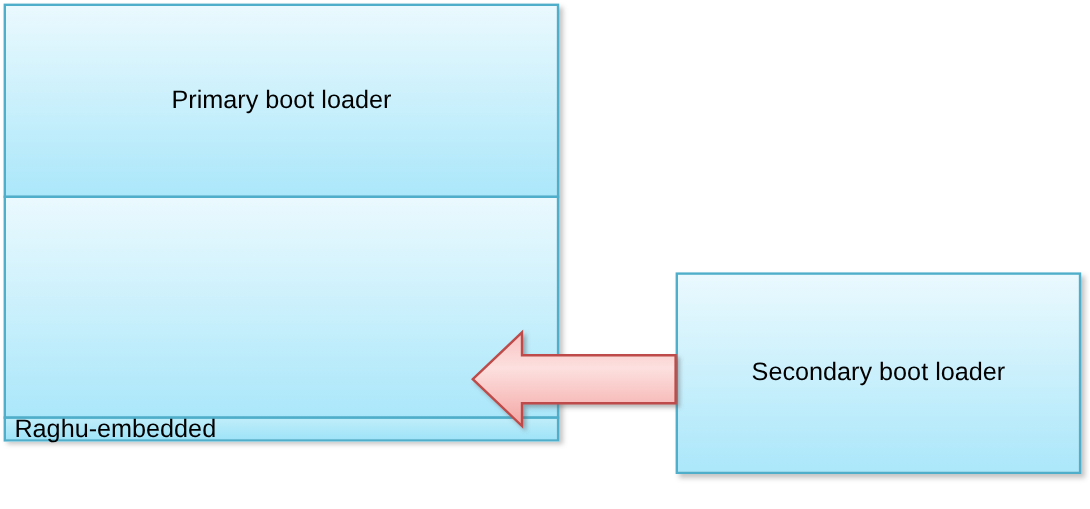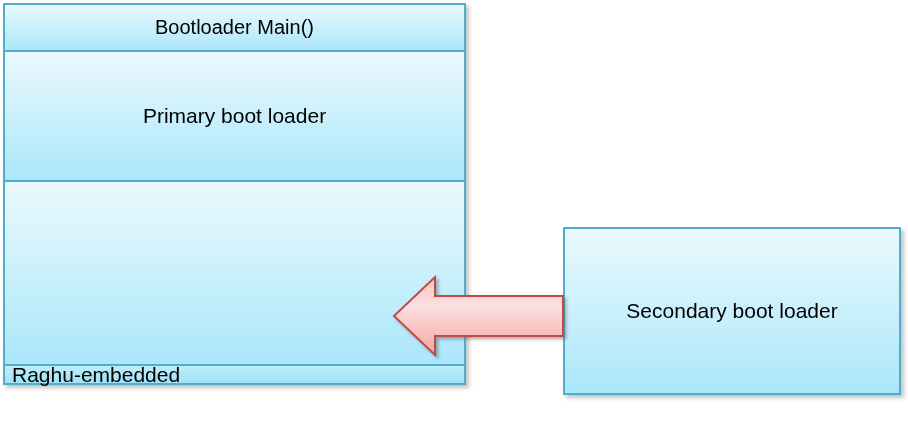--- a/index.html
+++ b/index.html
@@ -33,21 +33,21 @@
     align-items: center;
     justify-content: center;
     color: var(--text, #000000);
   }
   .stack .box + .box { margin-top: -2px; }
   .box-header {
     height: 49px;
     font-size: 20px;
   }
   .box-primary {
-    height: 132px;
+    height: 162px;
     font-size: 21px;
   }
   .box-empty {
     height: 186px;
   }
   .box-strip {
     height: 21px;
     justify-content: flex-start;
     padding-left: 7px;
     font-size: 21px;
@@ -76,23 +76,20 @@
     overflow: visible;
   }
   .label { white-space: nowrap; }
 </style>
 </head>
 <body>
 
 <div class="canvas">
 
   <div class="stack">
-    <div class="box box-header">
-      <span class="label">Bootloader Main()</span>
-    </div>
     <div class="box box-primary">
       <span class="label">Primary boot loader</span>
     </div>
     <div class="box box-empty"></div>
     <div class="box box-strip">
       <span class="label">Raghu-embedded</span>
     </div>
   </div>
 
   <div class="box box-secondary">

